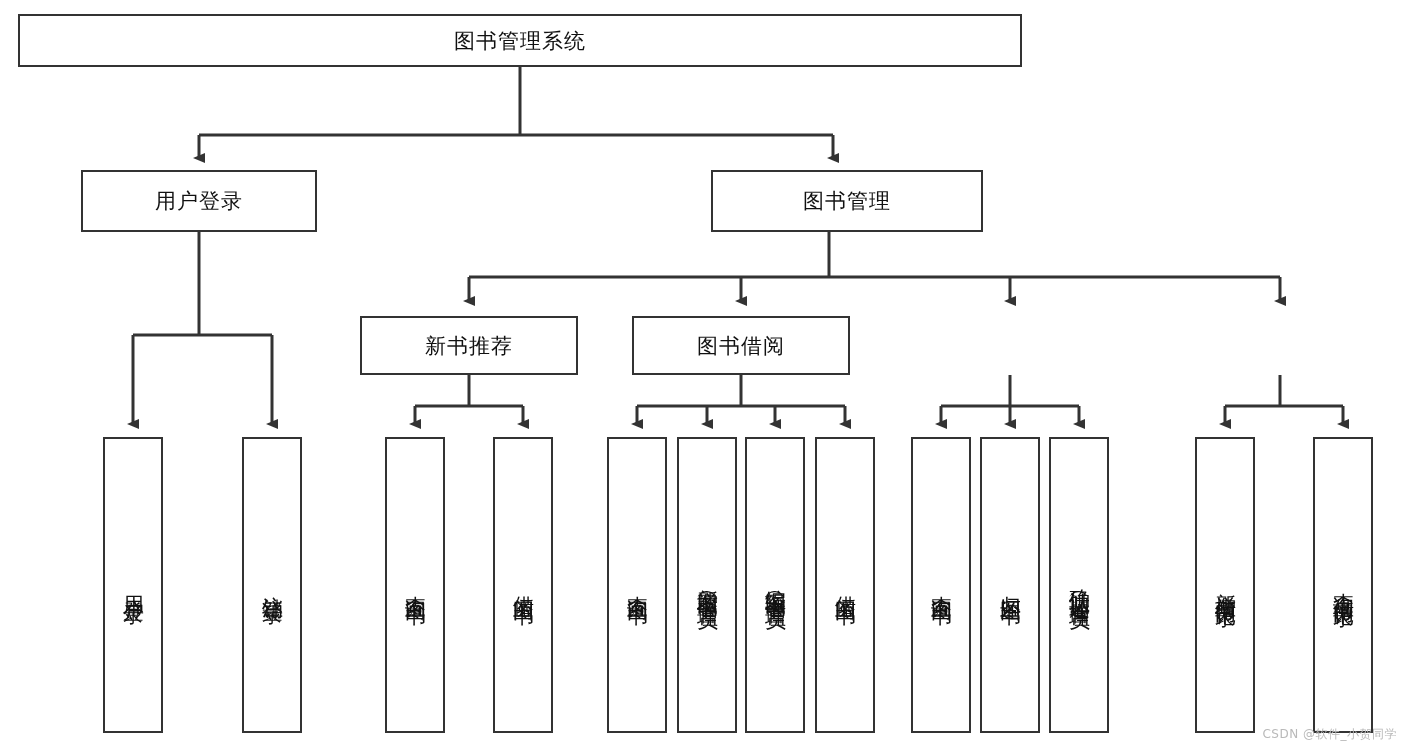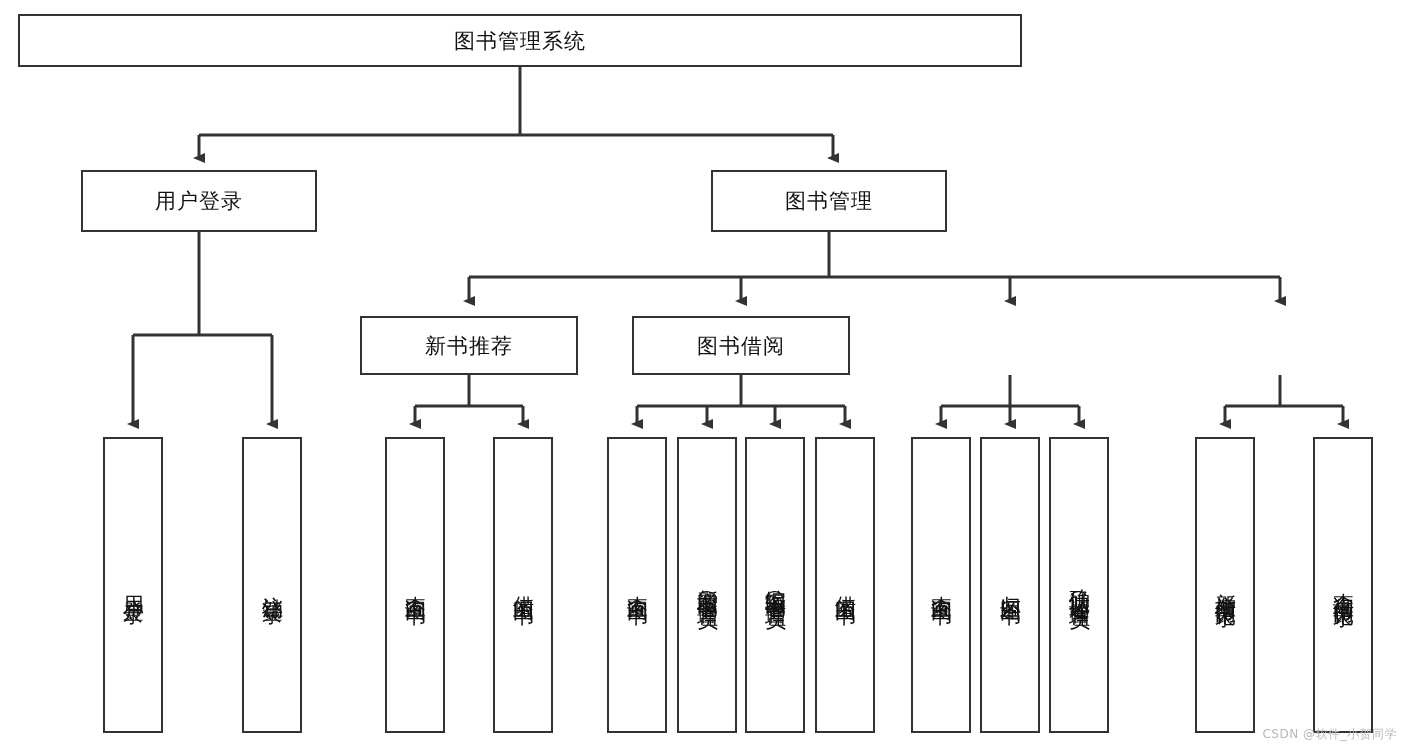--- a/index.html
+++ b/index.html
@@ -90,21 +90,21 @@
     </g>
   </svg>
 
   <div class="node h" style="left:18px;top:14px;width:1004px;height:53px;">
     <span>图书管理系统</span>
   </div>
 
   <div class="node h" style="left:81px;top:170px;width:236px;height:62px;">
     <span>用户登录</span>
   </div>
-  <div class="node h" style="left:711px;top:170px;width:236px;height:62px;">
+  <div class="node h" style="left:711px;top:170px;width:272px;height:62px;">
     <span>图书管理</span>
   </div>
 
   <div class="node h" style="left:360px;top:316px;width:218px;height:59px;">
     <span>新书推荐</span>
   </div>
   <div class="node h" style="left:632px;top:316px;width:218px;height:59px;">
     <span>图书借阅</span>
   </div>
 

